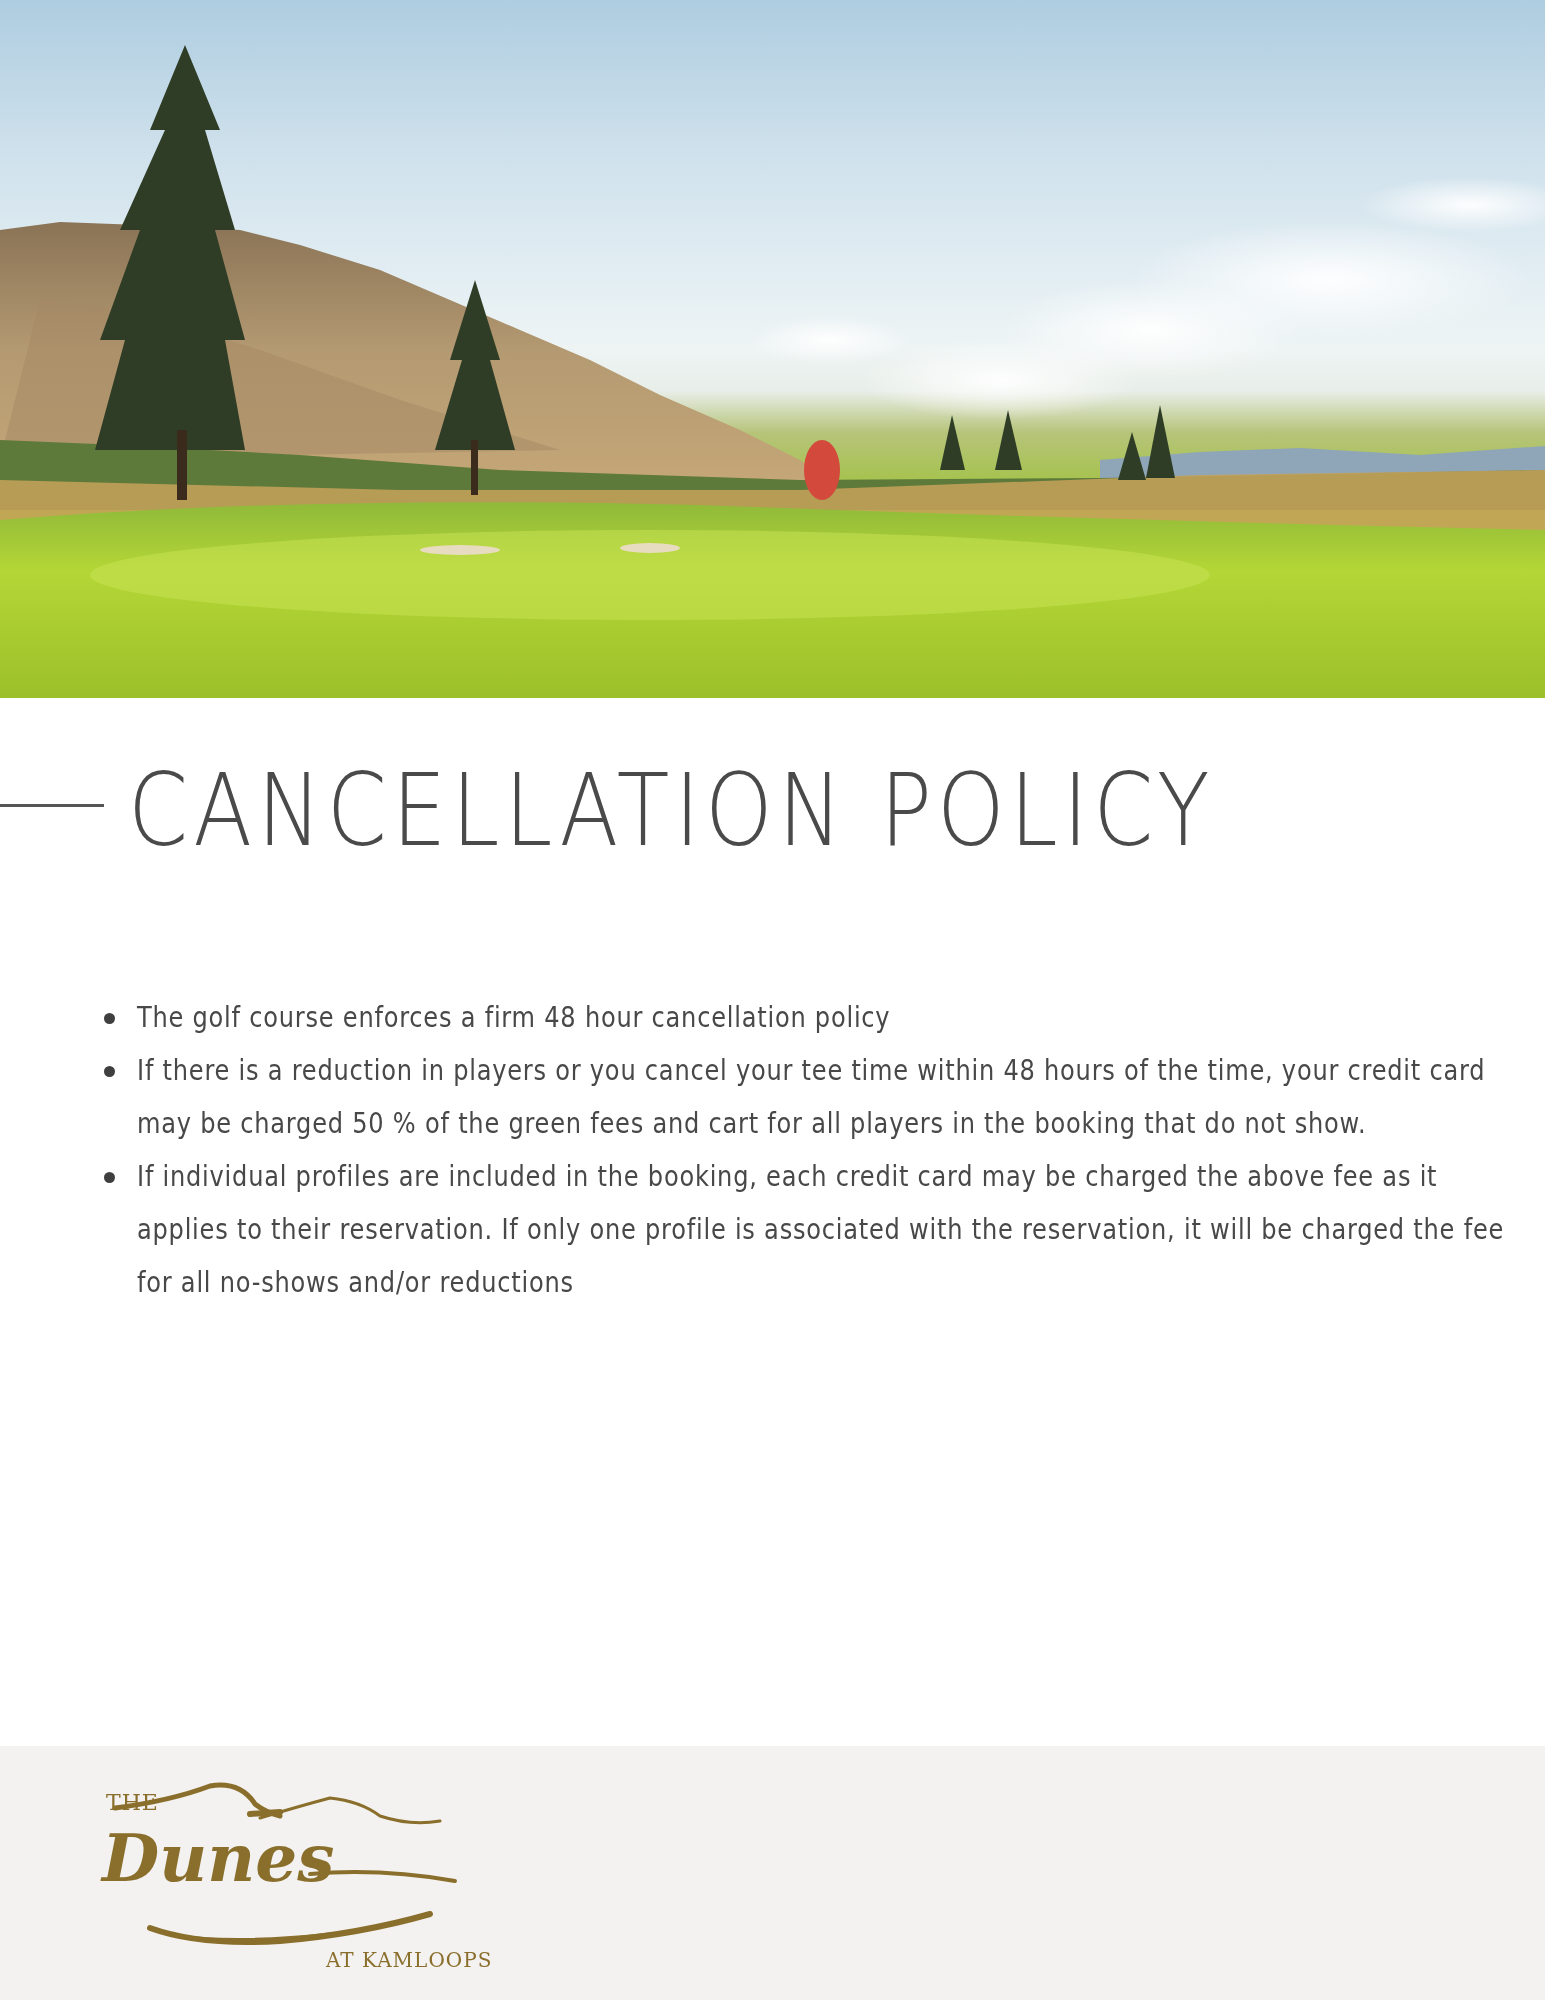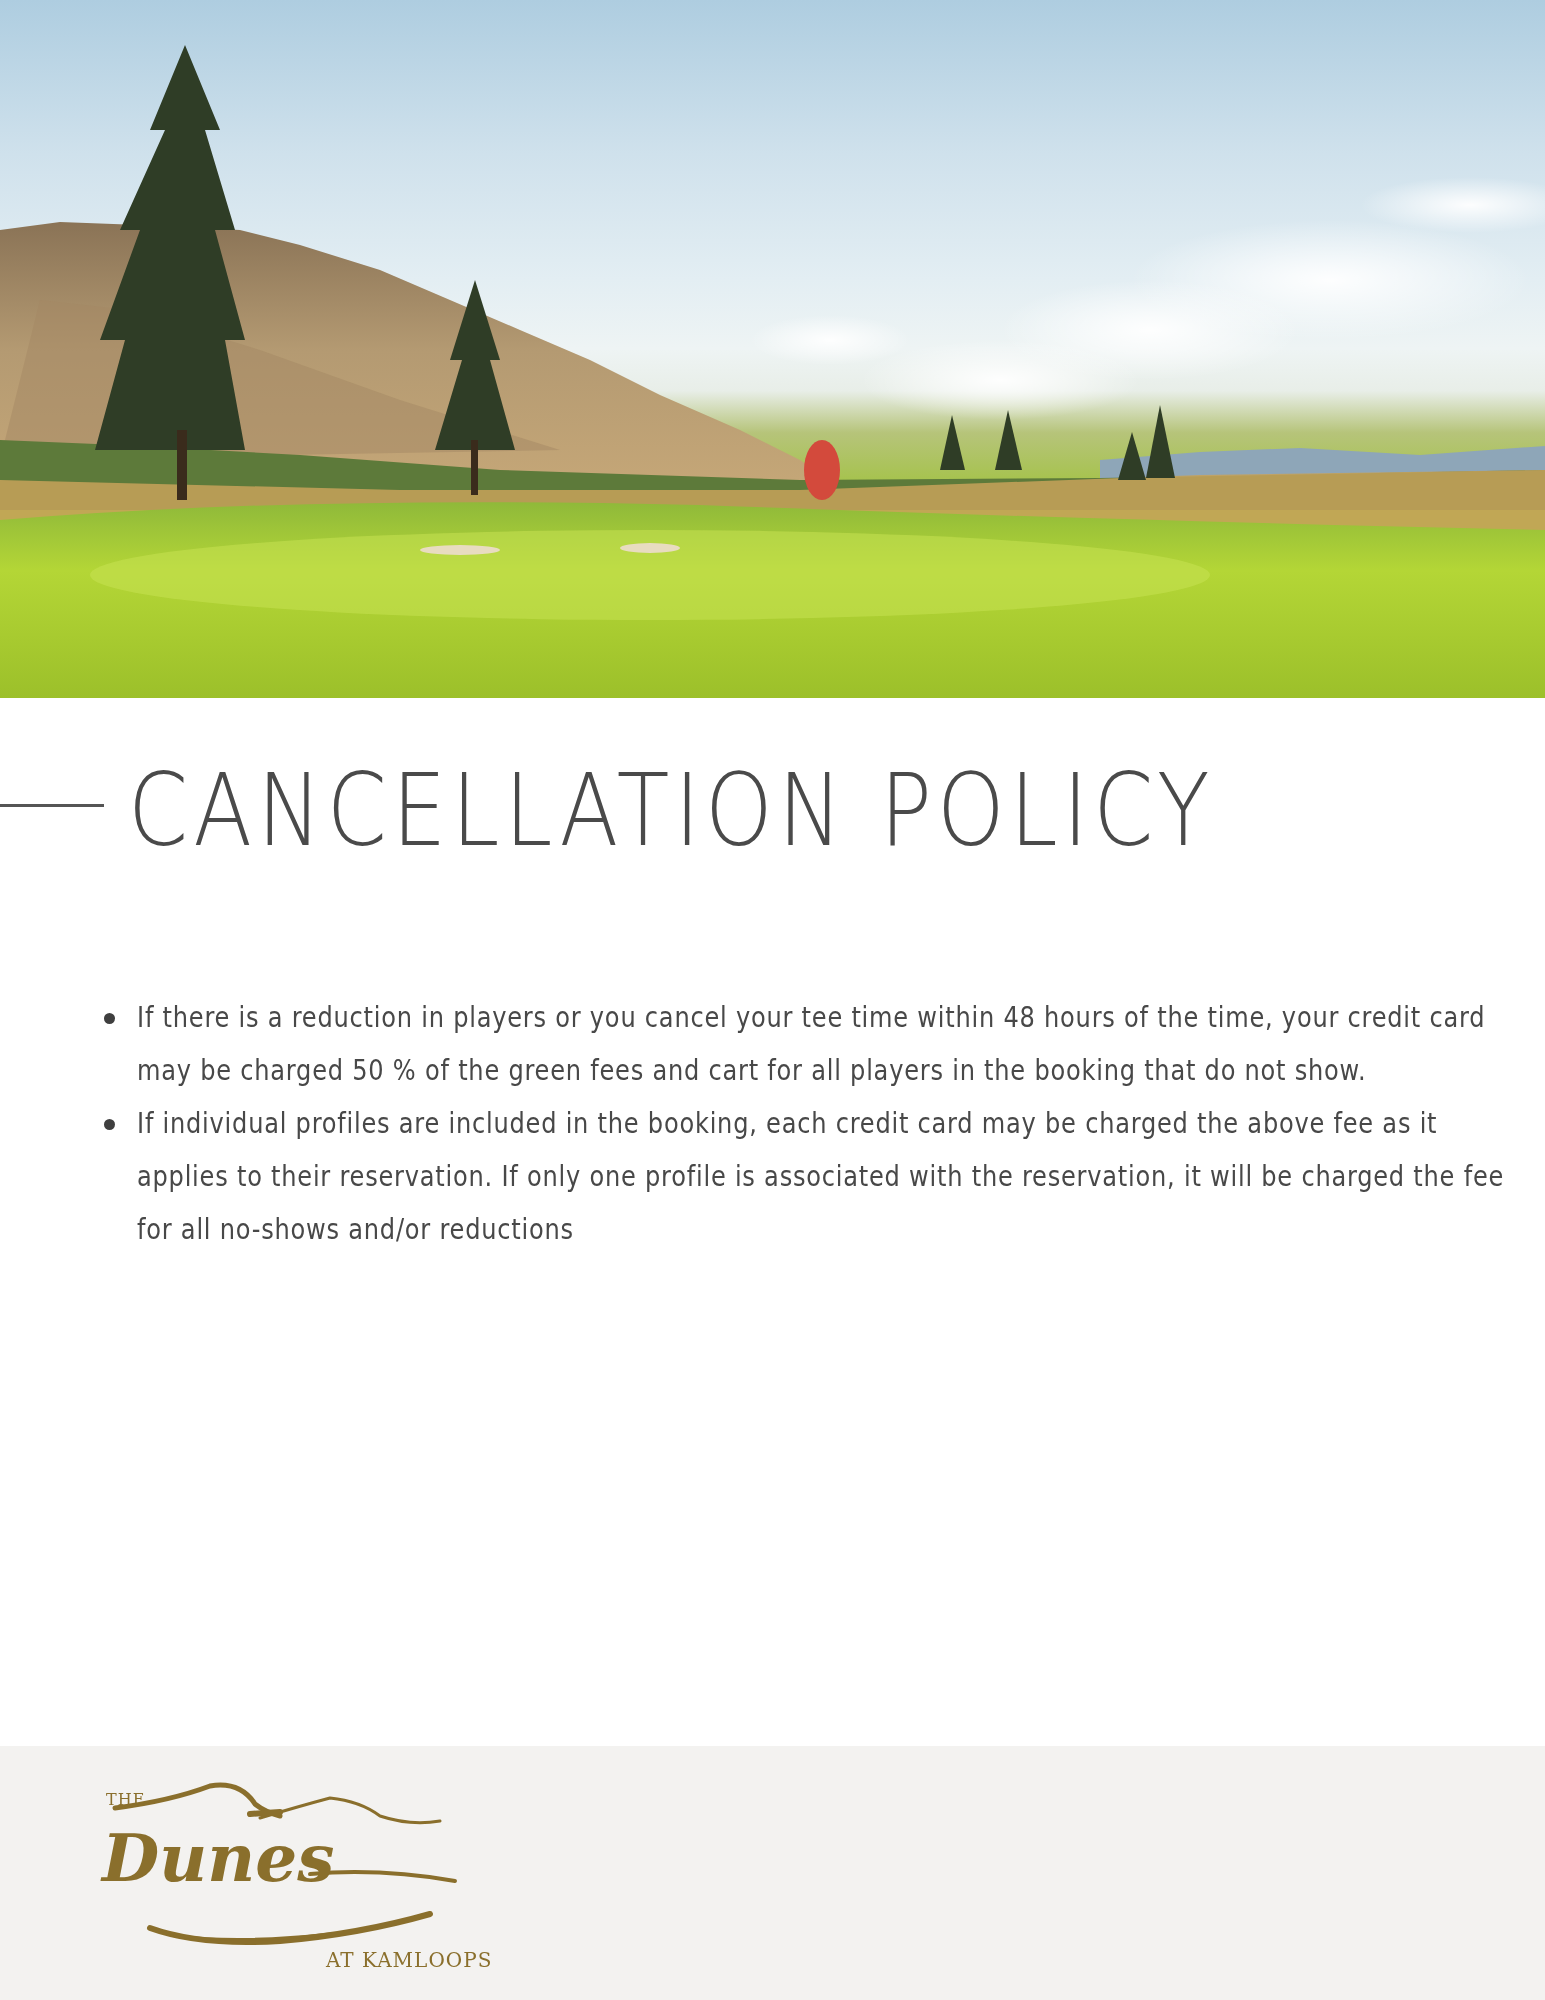--- a/index.html
+++ b/index.html
@@ -51,21 +51,21 @@
     .footer {
       position: absolute; left: 0; top: 1746px; width: 1545px; height: 254px;
       background: #f3f2f0;
     }
     .logo {
       position: absolute; left: 80px; top: 30px; width: 400px; height: 200px;
     }
     .logo svg { width: 400px; height: 200px; }
     .logo-the {
       position: absolute; left: 26px; top: 14px; font-family: "DejaVu Serif", serif;
-      font-size: 16px; letter-spacing: 1px; color: #8a6f2c;
+      font-size: 22px; letter-spacing: 1px; color: #8a6f2c;
     }
     .logo-sub {
       position: absolute; left: 246px; top: 172px; font-family: "DejaVu Serif", serif;
       font-size: 20px; letter-spacing: 1px; color: #8a6f2c; white-space: nowrap;
     }
   </style>
 </head>
 <body>
 
 <div class="hero" role="img" aria-label="Golf course fairway with pine trees and brown mountain slopes under a partly cloudy sky">
@@ -124,20 +124,24 @@
 </div>
 
 <div class="title-row">
   <div class="title-rule"></div>
   <h1 class="page-title">CANCELLATION POLICY</h1>
 </div>
 
 <ul class="policy-list">
   <li class="policy-item">
     <span class="bullet"></span>
+    <span class="text">The golf course enforces a firm 48 hour cancellation policy</span>
+  </li>
+  <li class="policy-item">
+    <span class="bullet"></span>
     <span class="text">If there is a reduction in players or you cancel your tee time within 48 hours of the time, your credit card may be charged 50 % of the green fees and cart for all players in the booking that do not show.</span>
   </li>
   <li class="policy-item">
     <span class="bullet"></span>
     <span class="text">If individual profiles are included in the booking, each credit card may be charged the above fee as it applies to their reservation. If only one profile is associated with the reservation, it will be charged the fee for all no-shows and/or reductions</span>
   </li>
 </ul>
 
 <div class="footer">
   <div class="logo">

